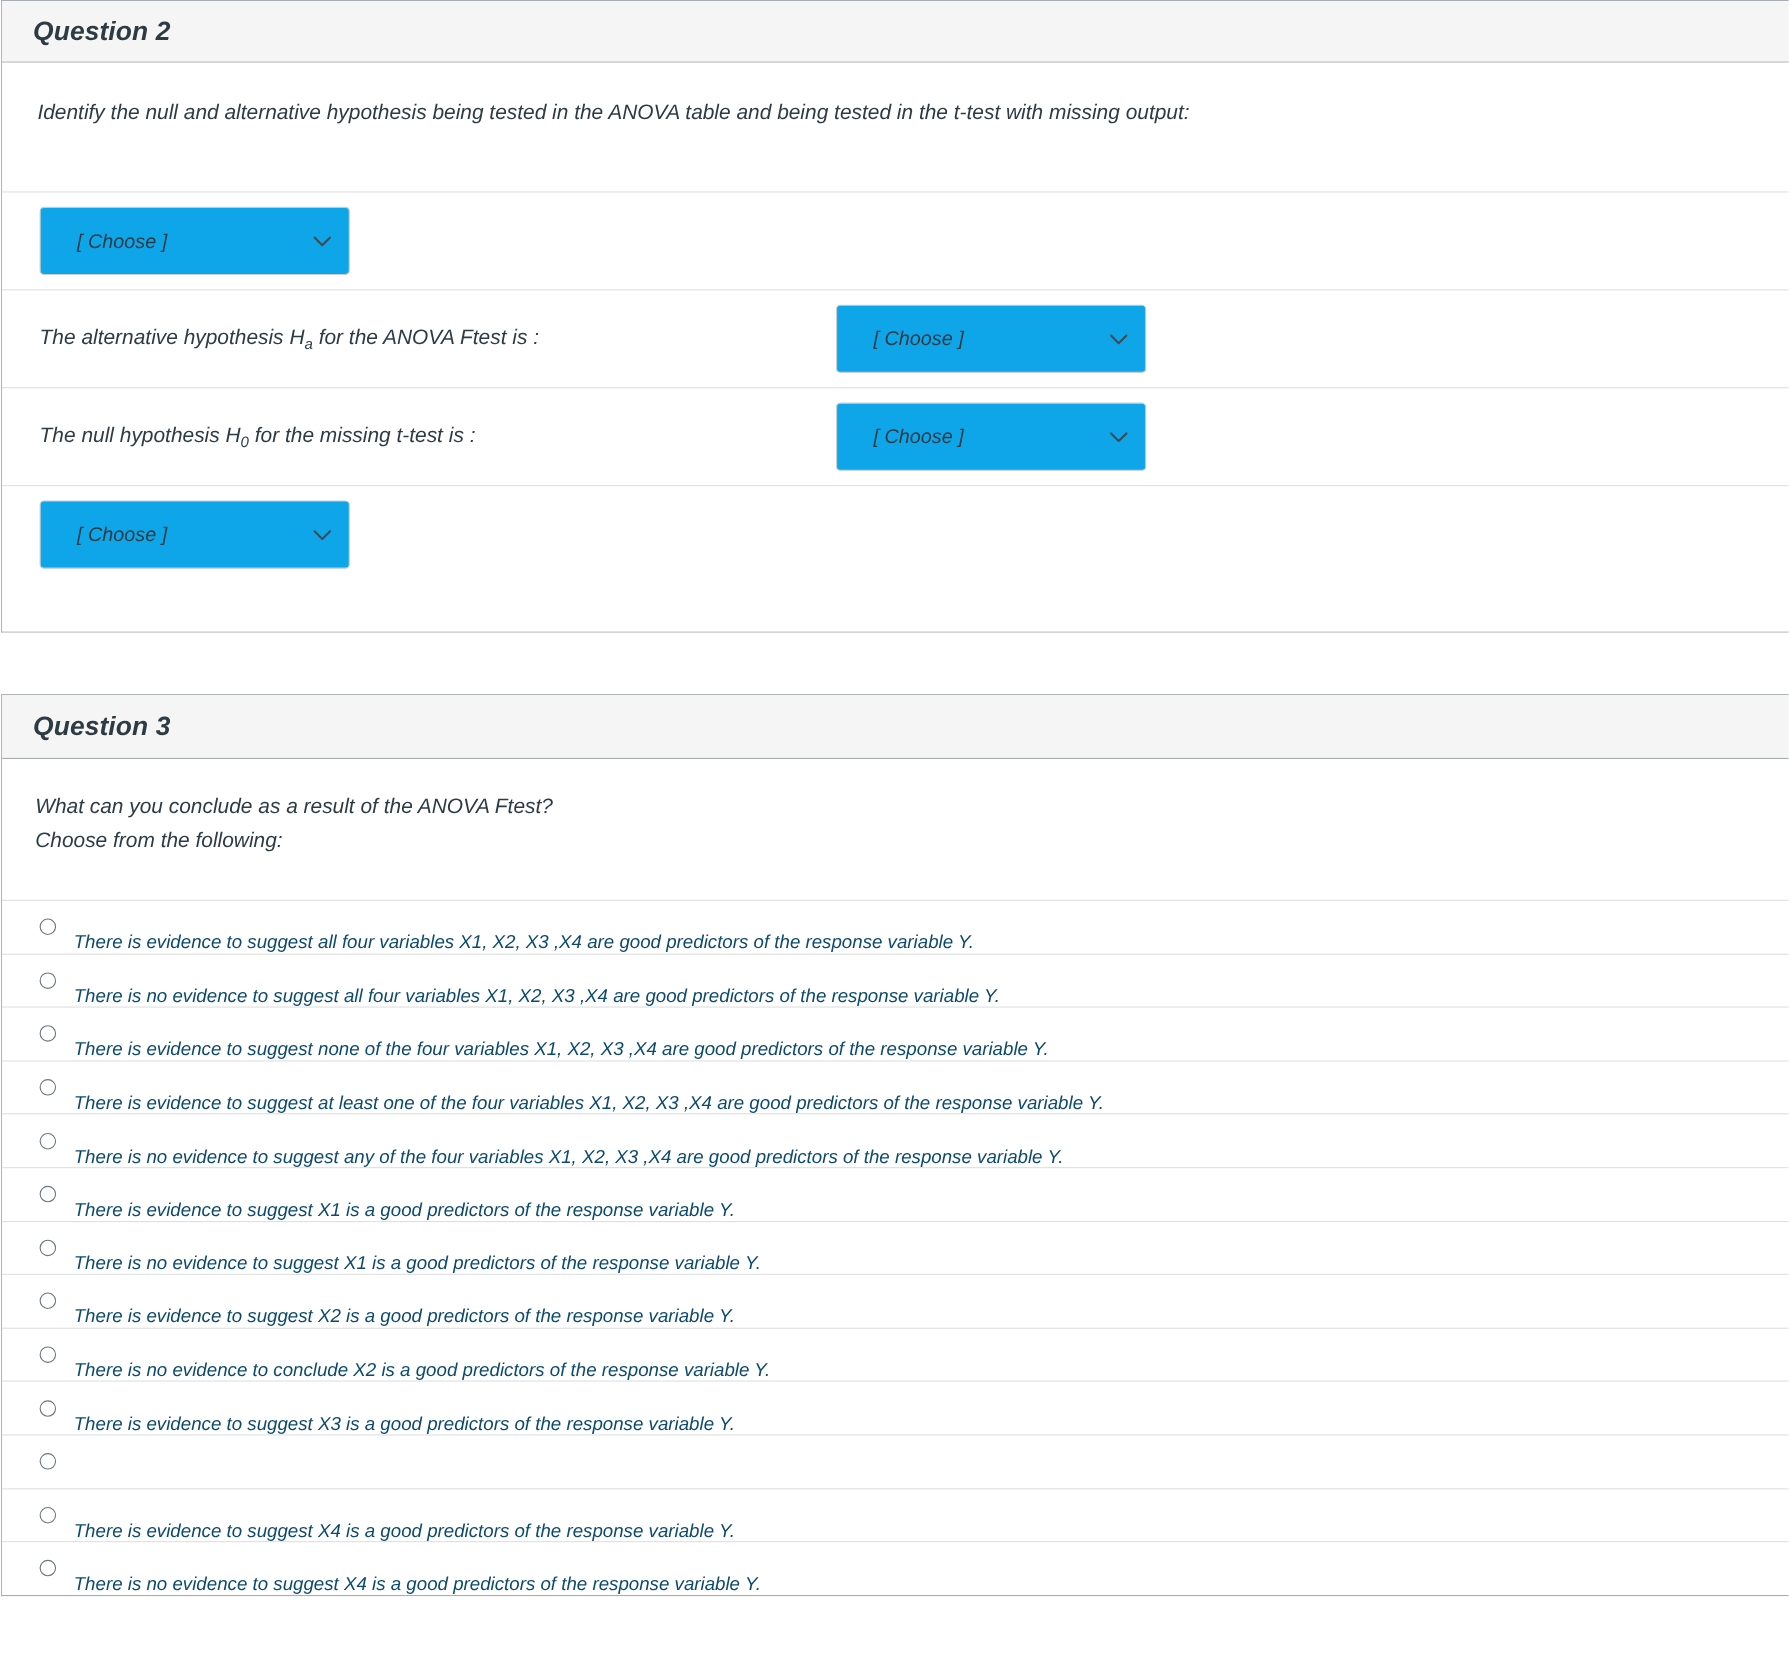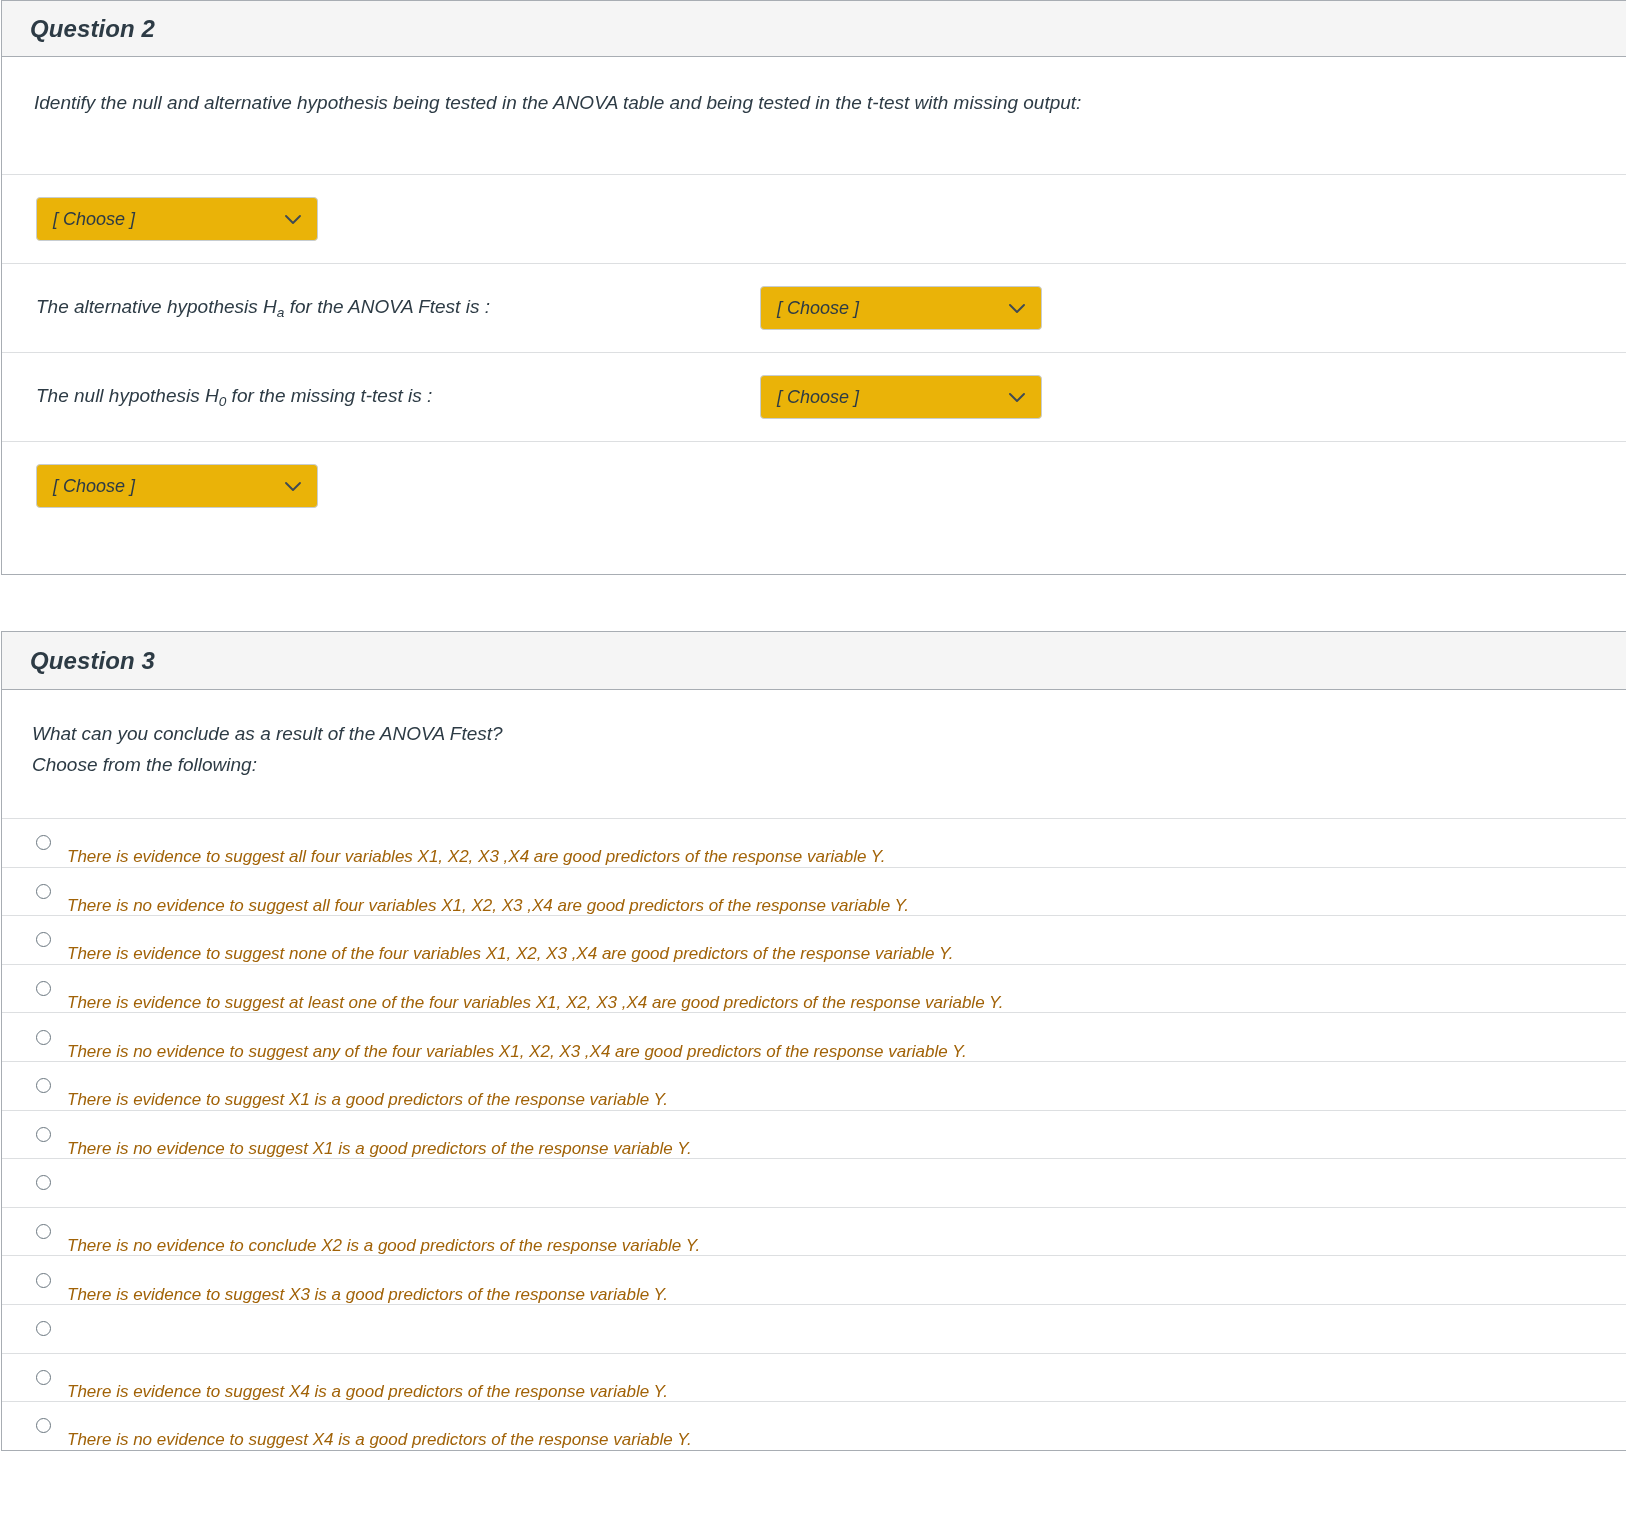--- a/index.html
+++ b/index.html
@@ -82,28 +82,29 @@
     font-size: 0.72em;
     vertical-align: baseline;
     position: relative;
     top: 4px;
   }
 
   
   .dropdown {
     position: relative;
     width: 282px;
-    height: 44px;
+    height: 62px;
     border: 1px solid #c7cdd1;
     border-radius: 4px;
-    background: #eab308;
+    background: #0ea5e9;
     display: flex;
     align-items: center;
     box-sizing: border-box;
     cursor: pointer;
+    padding-left: 17px;
   }
   .dropdown-value {
     font-size: 18px;
     color: #2d3b45;
     padding-left: 16px;
     white-space: nowrap;
   }
   .chevron {
     position: absolute;
     right: 13px;
@@ -148,21 +149,21 @@
     width: 15px;
     height: 15px;
     border: 1.4px solid #6b7780;
     border-radius: 50%;
     background: #ffffff;
     box-sizing: border-box;
     margin-right: 16px;
   }
   .answer-text {
     font-size: 17px;
-    color: #a16207;
+    color: #0c4a6e;
     line-height: 22px;
     white-space: nowrap;
     margin-top: 29px;
   }
 </style>
 </head>
 <body>
 
 <div class="page">
 
@@ -270,20 +271,21 @@
           <span class="answer-text">There is evidence to suggest X1 is a good predictors of the response variable Y.</span>
         </div>
 
         <div class="answer-row">
           <span class="radio"></span>
           <span class="answer-text">There is no evidence to suggest X1 is a good predictors of the response variable Y.</span>
         </div>
 
         <div class="answer-row">
           <span class="radio"></span>
+          <span class="answer-text">There is evidence to suggest X2 is a good predictors of the response variable Y.</span>
         </div>
 
         <div class="answer-row">
           <span class="radio"></span>
           <span class="answer-text">There is no evidence to conclude X2 is a good predictors of the response variable Y.</span>
         </div>
 
         <div class="answer-row">
           <span class="radio"></span>
           <span class="answer-text">There is evidence to suggest X3 is a good predictors of the response variable Y.</span>

